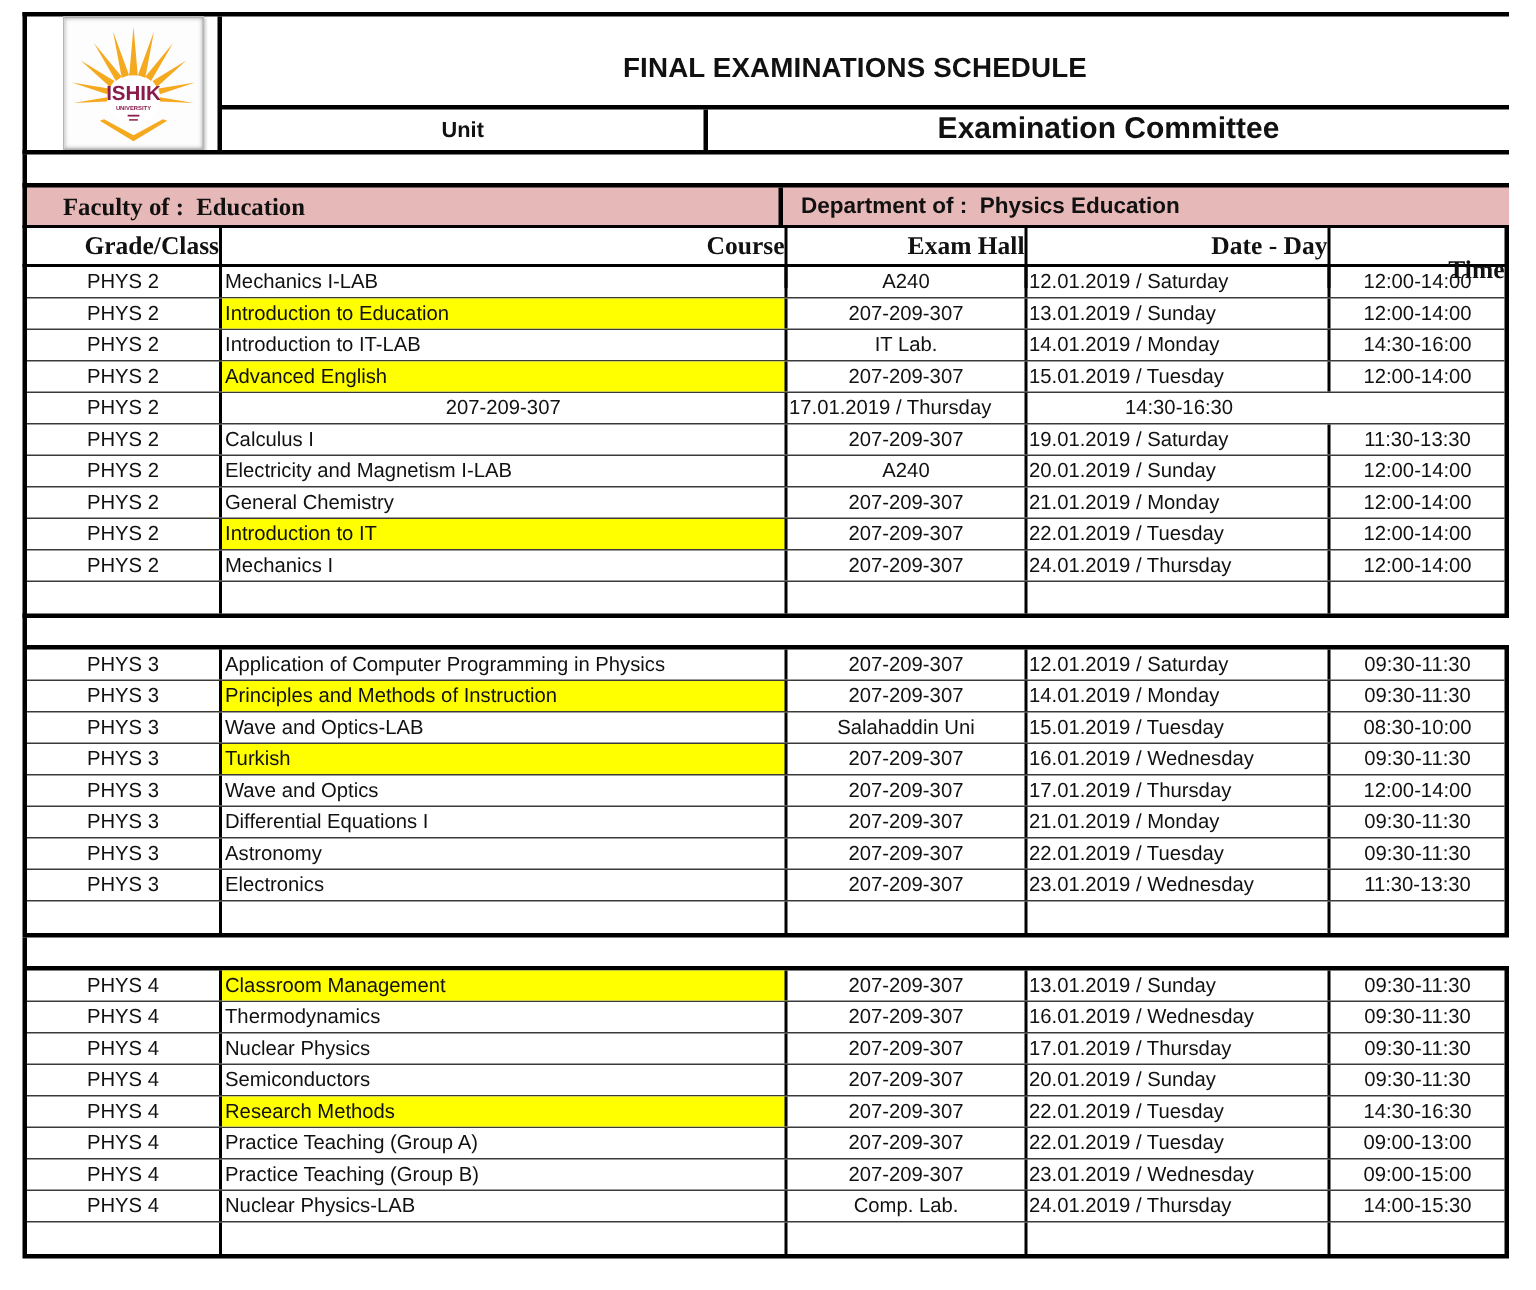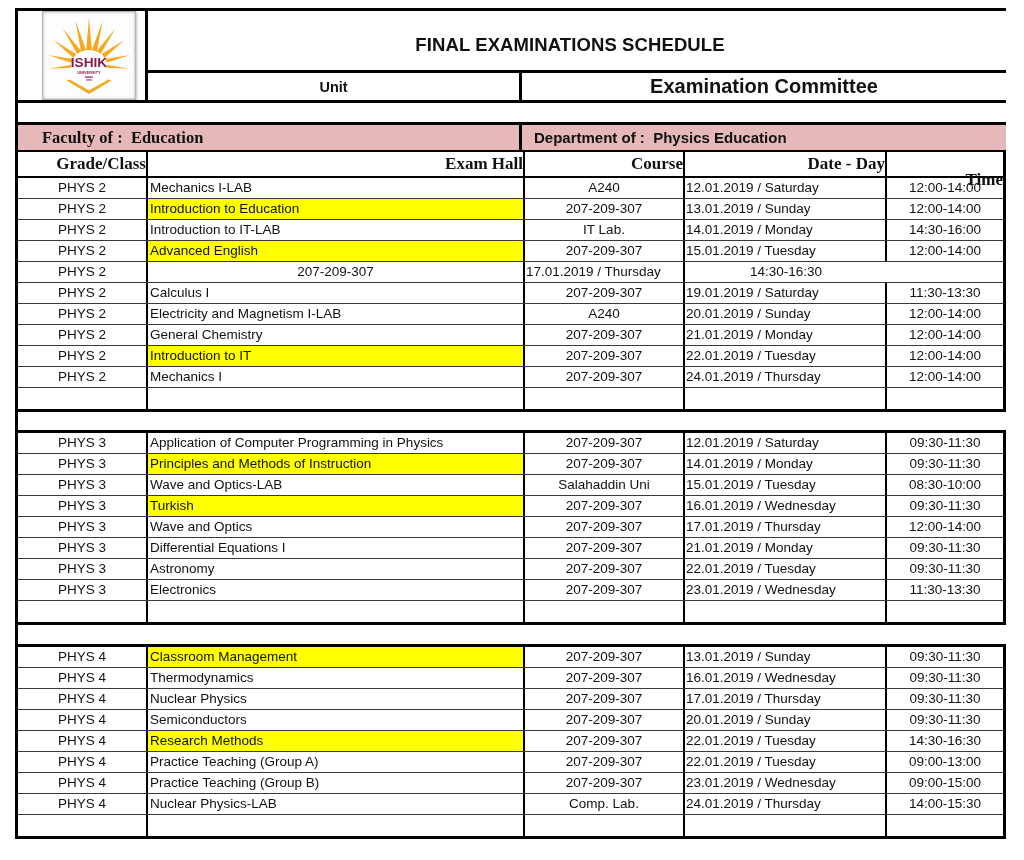--- a/index.html
+++ b/index.html
@@ -25,21 +25,21 @@
       height: 62px; display: flex; align-items: center; justify-content: center;
       padding-right: 14px; padding-top: 8px;
       font-size: 18.5px; font-weight: bold; letter-spacing: 0.1px;
       border-bottom: 3px solid var(--line);
     }
     .unit-row { flex: 1; display: flex; }
     .unit-cell, .committee-cell {
       display: flex; align-items: center; justify-content: center;
       font-weight: bold; font-size: 14.5px;
     }
-    .unit-cell { width: 374px; border-right: 3px solid var(--line); }
+    .unit-cell { width: 324px; border-right: 3px solid var(--line); }
     .committee-cell { flex: 1; font-size: 20px; }
 
     
     .spacer { position: absolute; left: 15px; width: 991px; border-left: 3px solid var(--line); }
 
     
     .band {
       position: absolute; left: 15px; top: 122px; width: 991px; height: 30px;
       border-top: 3px solid var(--line); border-left: 3px solid var(--line); border-bottom: 2px solid var(--line);
       background: var(--band); display: flex;
@@ -126,22 +126,22 @@
 
 <div class="spacer" style="top:103px;height:19px;"></div>
 
 <div class="band">
   <div class="band-faculty">Faculty of :  Education</div>
   <div class="band-dept">Department of :  Physics Education</div>
 </div>
 
 <div class="headrow grid-row">
   <div class="h">Grade/Class</div>
+  <div class="h">Course</div>
   <div class="h">Exam Hall</div>
-  <div class="h">Course</div>
   <div class="h">Date - Day</div>
   <div class="h">Time</div>
 </div>
 
 <div class="section" style="top:178px;">
   <div class="row grid-row">
     <div class="c grade">PHYS 2</div>
     <div class="c course">Mechanics I-LAB</div>
     <div class="c hall">A240</div>
     <div class="c date">12.01.2019 / Saturday</div>

